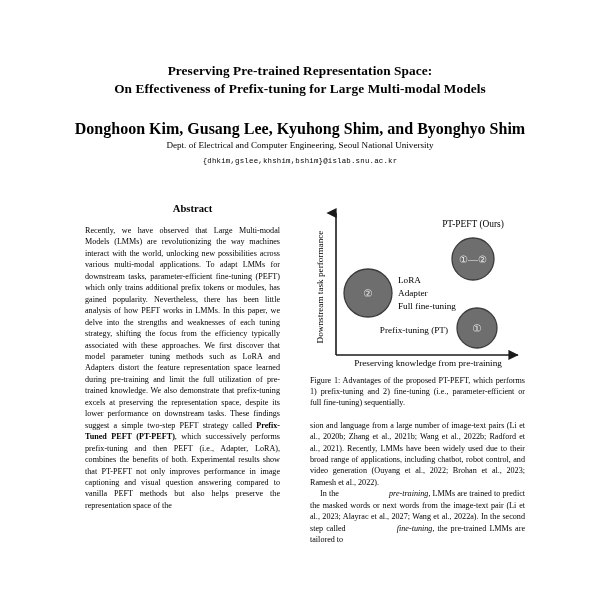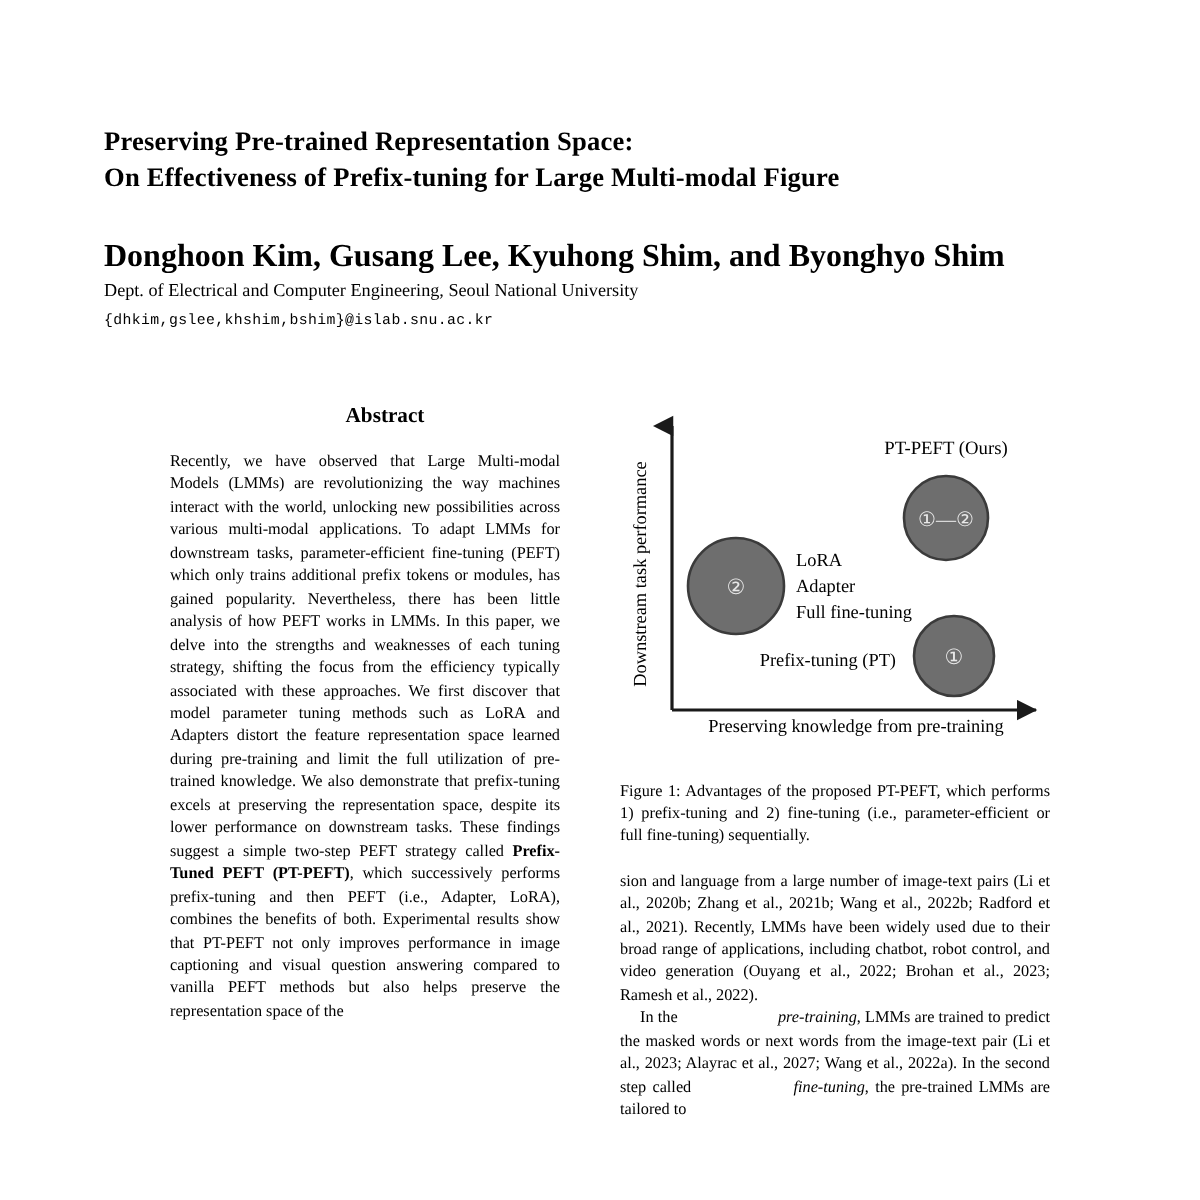--- a/index.html
+++ b/index.html
@@ -18,20 +18,21 @@
     position: relative;
     width: 600px;
     height: 600px;
     padding: 0;
     box-sizing: border-box;
   }
 
   
   .title-block {
     padding: 62px 52px 0 52px;
+    text-align: center;
   }
   .paper-title {
     font-size: 13.3px;
     font-weight: bold;
     line-height: 18px;
     letter-spacing: 0.1px;
   }
   .paper-title .tline {
     display: block;
   }
@@ -93,39 +94,39 @@
   
   .figure {
     position: relative;
     width: 215px;
     height: 165px;
   }
   .figure svg {
     display: block;
   }
   .fig-caption {
-    margin-top: 22px;
+    margin-top: 7px;
     width: 215px;
     font-size: 8.15px;
     line-height: 11.2px;
     text-align: justify;
   }
   .right-body {
     margin-top: 11px;
   }
 </style>
 </head>
 <body>
 
 <div class="page">
 
   <div class="title-block">
     <div class="paper-title">
       <span class="tline">Preserving Pre-trained Representation Space:</span>
-      <span class="tline">On Effectiveness of Prefix-tuning for Large Multi-modal Figure</span>
+      <span class="tline">On Effectiveness of Prefix-tuning for Large Multi-modal Models</span>
     </div>
     <div class="authors">Donghoon Kim, Gusang Lee, Kyuhong Shim, and Byonghyo Shim</div>
     <div class="affiliation">Dept. of Electrical and Computer Engineering, Seoul National University</div>
     <div class="emails">{dhkim,gslee,khshim,bshim}@islab.snu.ac.kr</div>
   </div>
 
   <div class="columns">
 
     <div class="col col-left">
       <div class="section-head">Abstract</div>

